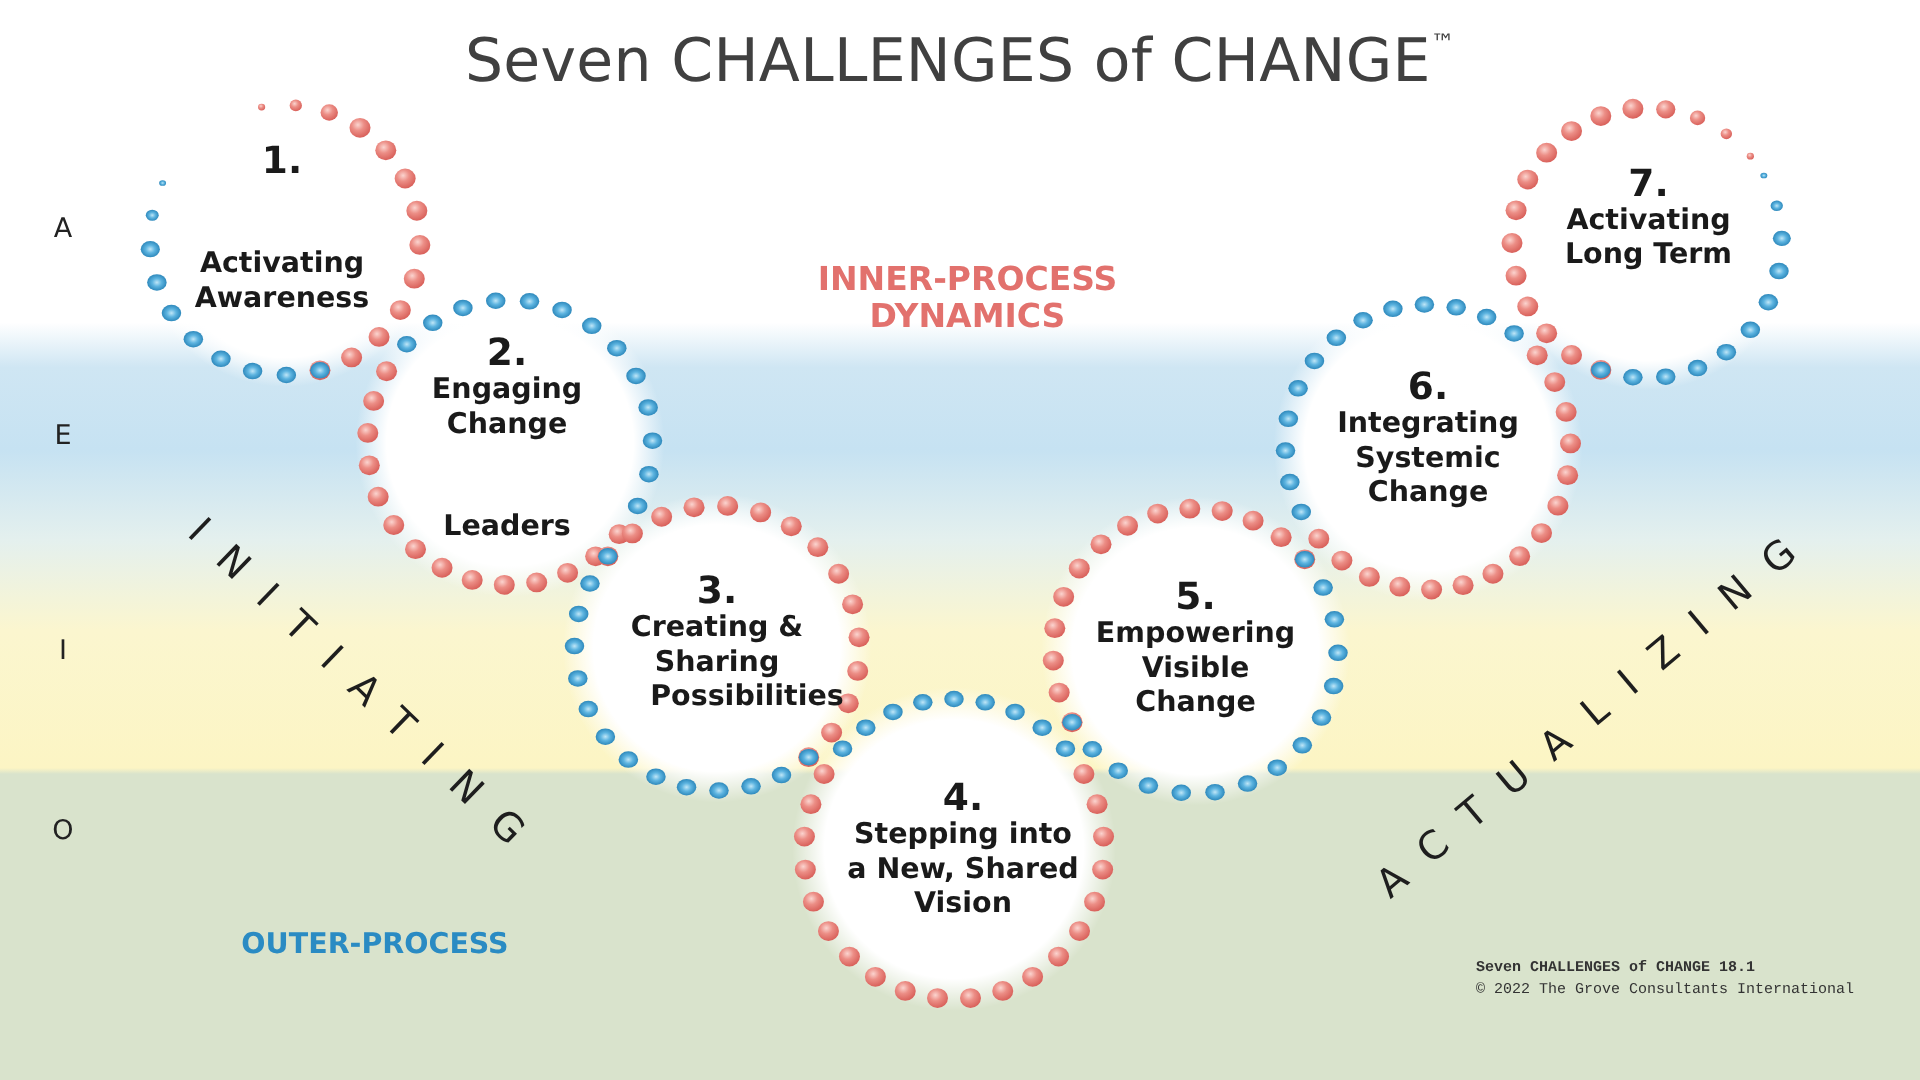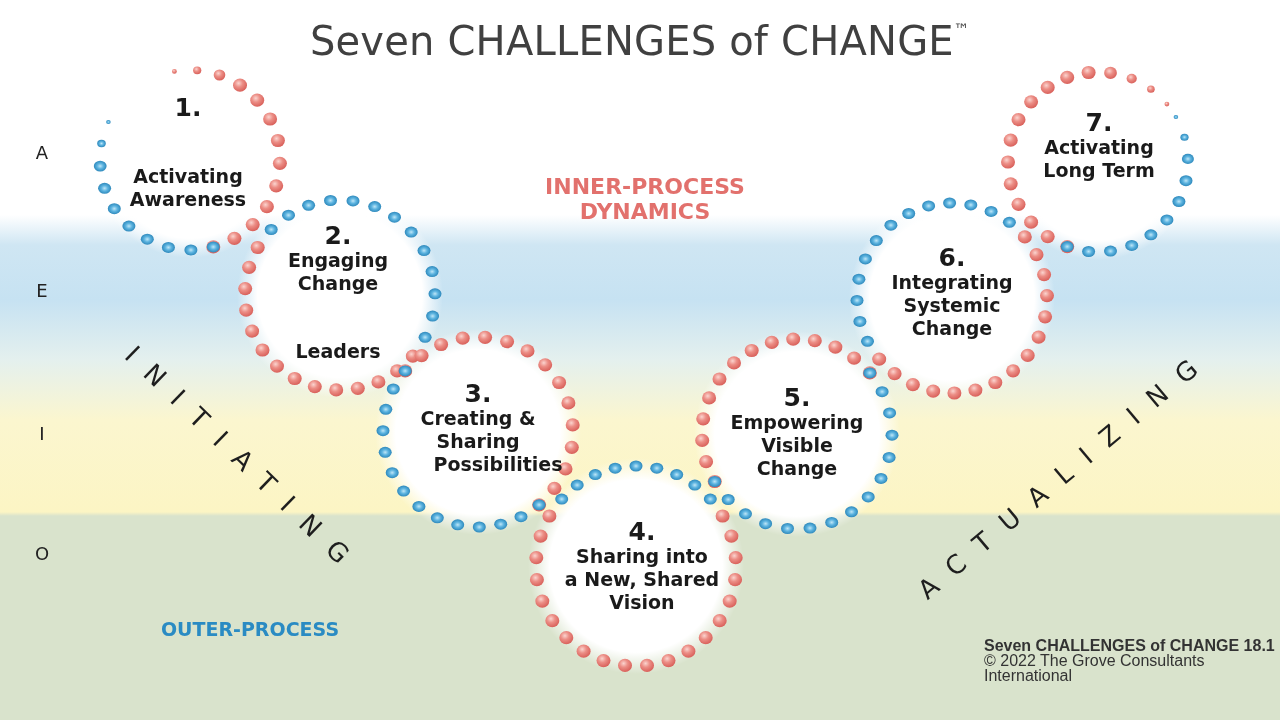--- a/index.html
+++ b/index.html
@@ -36,22 +36,22 @@
   .diag.init { left: 140px; top: 340px; transform: rotate(44deg); }
   .diag.act  { left: 912px; top: 582px; transform: rotate(-40deg); }
   svg.beads { position: absolute; left: 0; top: 0; }
   .step {
     position: absolute; text-align: center; color: #1a1a1a;
     font-size: 19px; line-height: 23px; font-weight: bold;
     transform: translate(-50%, -50%); white-space: nowrap;
   }
   .step .num { font-size: 25px; line-height: 27px; display: block; }
   .credit {
-    position: absolute; left: 984px; top: 638px; font-family: Liberation Sans, sans-serif;
-    color: #333; font-size: 16px; line-height: 15px;
+    position: absolute; left: 984px; top: 638px; font-family: Liberation Mono, monospace;
+    color: #333; font-size: 10px; line-height: 15px;
   }
   .credit .l1 { font-weight: bold; }
 </style>
 </head>
 <body>
 
 <div class="title"><span>Seven CHALLENGES of CHANGE</span><sup>™</sup></div>
 
 <div id="band-labels">
     <div class="band-label" style="top: 142px;">A</div>
@@ -313,21 +313,21 @@
       <span style="display: block; margin-top: 45px;">Leaders</span>
     </div>
     <div class="step" style="left: 478px; top: 428px;">
       <span class="num" style="display: block;">3.</span>
       <span style="display: block;">Creating &amp;</span>
       <span style="display: block;">Sharing</span>
       <span style="display: block; margin-left: 40px;">Possibilities</span>
     </div>
     <div class="step" style="left: 642px; top: 566px;">
       <span class="num" style="display: block;">4.</span>
-      <span style="display: block;">Sharing into</span>
+      <span style="display: block;">Stepping into</span>
       <span style="display: block;">a New, Shared</span>
       <span style="display: block;">Vision</span>
     </div>
     <div class="step" style="left: 797px; top: 432px;">
       <span class="num" style="display: block;">5.</span>
       <span style="display: block;">Empowering</span>
       <span style="display: block;">Visible</span>
       <span style="display: block;">Change</span>
     </div>
     <div class="step" style="left: 952px; top: 292px;">

